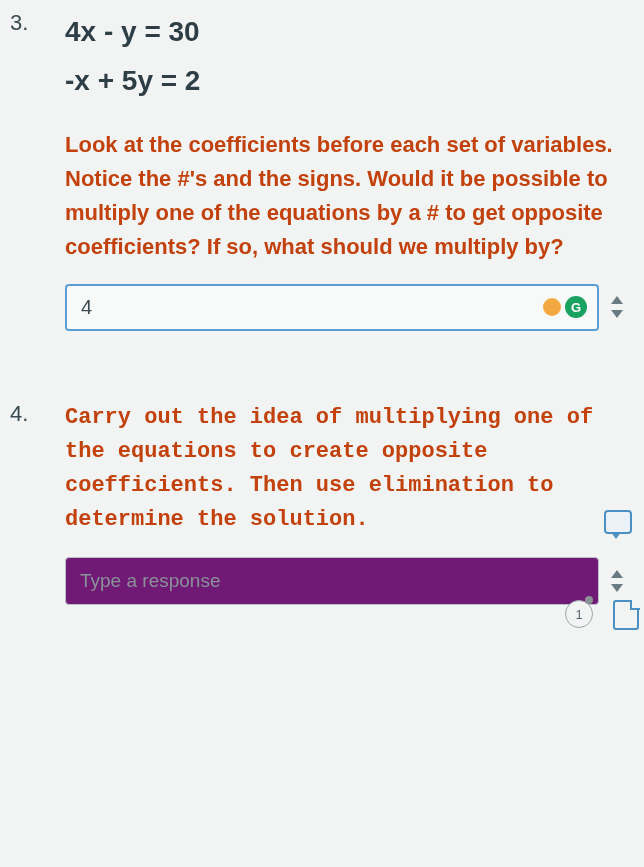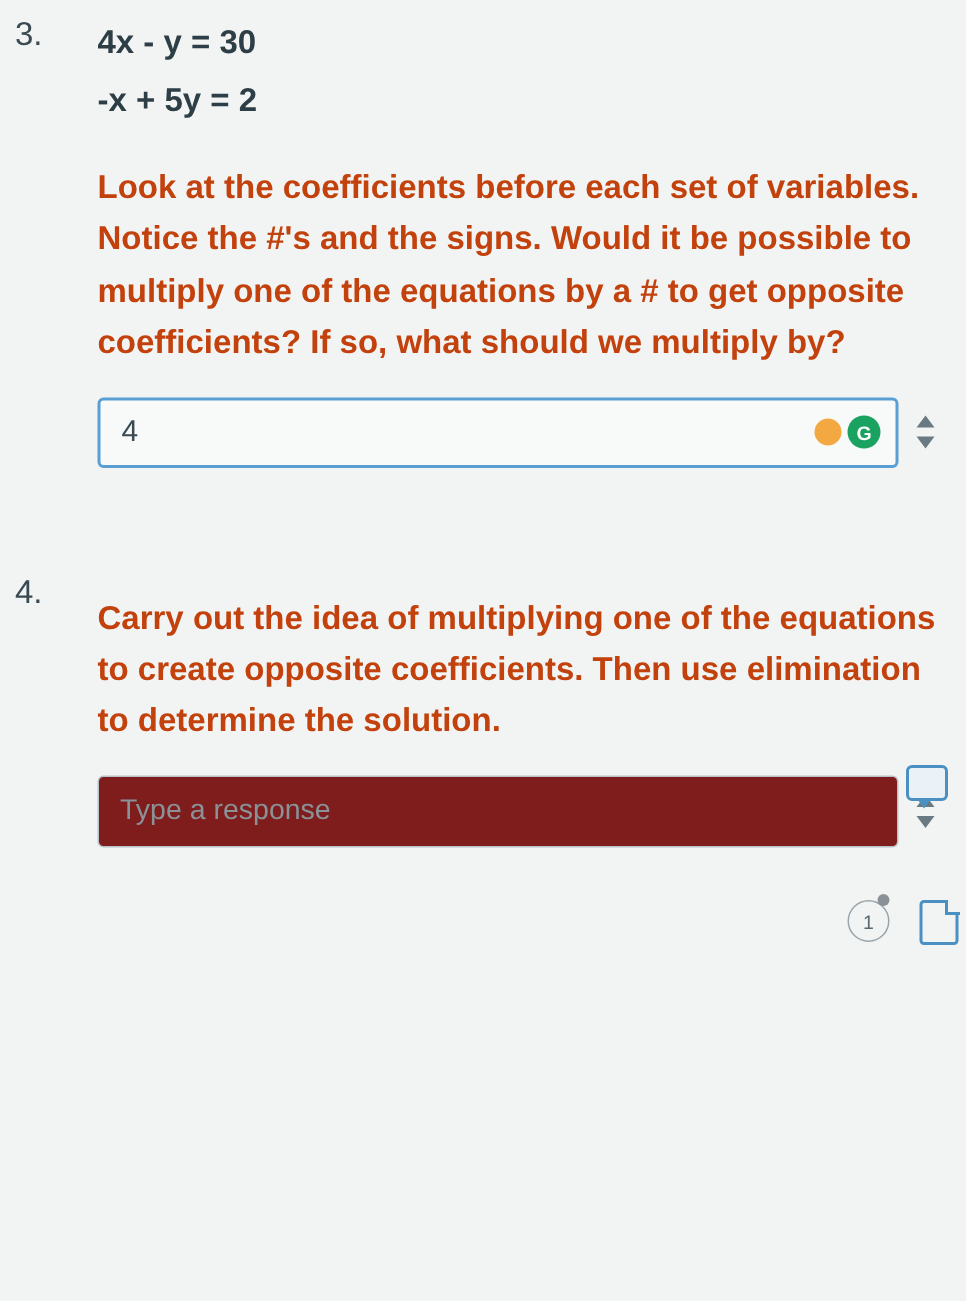--- a/index.html
+++ b/index.html
@@ -25,21 +25,21 @@
     .q-number {
       font-size: 22px;
       font-weight: 500;
       color: #3a4a52;
       min-width: 25px;
     }
     .q-content {
       flex: 1;
     }
     .equation {
-      font-size: 22px;
+      font-size: 28px;
       font-weight: 600;
       color: #2d3e46;
       line-height: 1.6;
       margin-bottom: 4px;
     }
     .prompt-text {
       font-size: 22px;
       font-weight: 600;
       color: #c2410c;
       line-height: 1.55;
@@ -186,21 +186,21 @@
       background: #f2f4f3;
       border-bottom: 2.5px solid #4a90c2;
       border-left: 2.5px solid #4a90c2;
     }
     .response-input {
       border: 1.5px solid #b8c2c8;
       border-radius: 4px;
       padding: 12px 14px;
       font-size: 19px;
       color: #8a9298;
-      background: #7f1d1d;
+      background: #701a75;
       flex: 1;
     }
     .bottom-row {
       display: flex;
       align-items: stretch;
       gap: 6px;
     }
     .q4-block {
       margin-top: 70px;
     }
@@ -247,21 +247,21 @@
       <div class="score-dot"></div>
       <div class="score-circle">1</div>
     </div>
     <div class="doc-icon"></div>
   </div>
 </div>
 
 <div class="question-block q4-block">
   <div class="q-number">4.</div>
   <div class="q-content">
-    <div class="prompt-text" style="margin-top:13px;">Carry out the idea of multiplying one of the equations to create opposite coefficients. Then use elimination to determine the solution.</div>
+    <div class="prompt-text" style="margin-top:0;font-family:Liberation Mono, monospace;">Carry out the idea of multiplying one of the equations to create opposite coefficients. Then use elimination to determine the solution.</div>
     <div class="bottom-row">
       <div class="response-input">Type a response</div>
       <div class="stepper">
         <div class="stepper-btn stepper-up"></div>
         <div class="stepper-btn stepper-down"></div>
       </div>
     </div>
   </div>
 </div>
 

